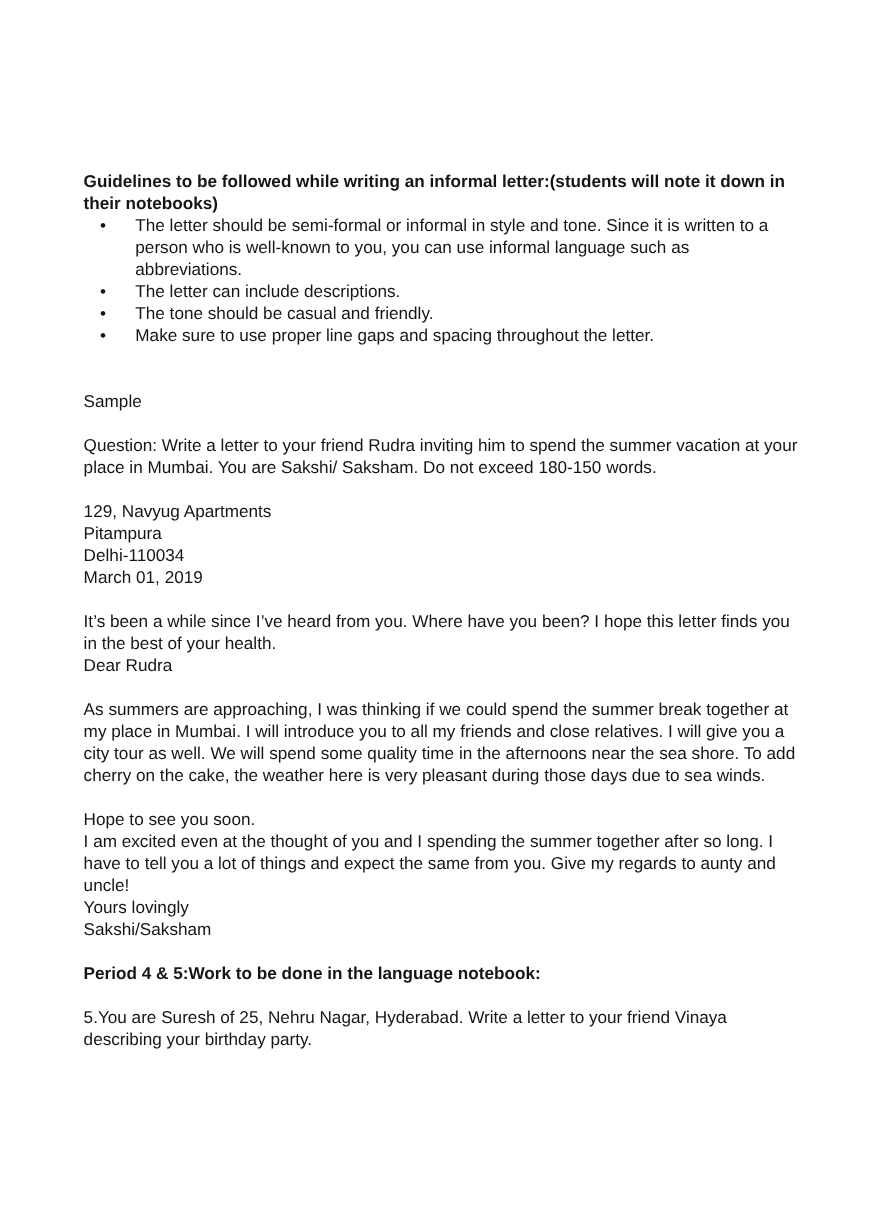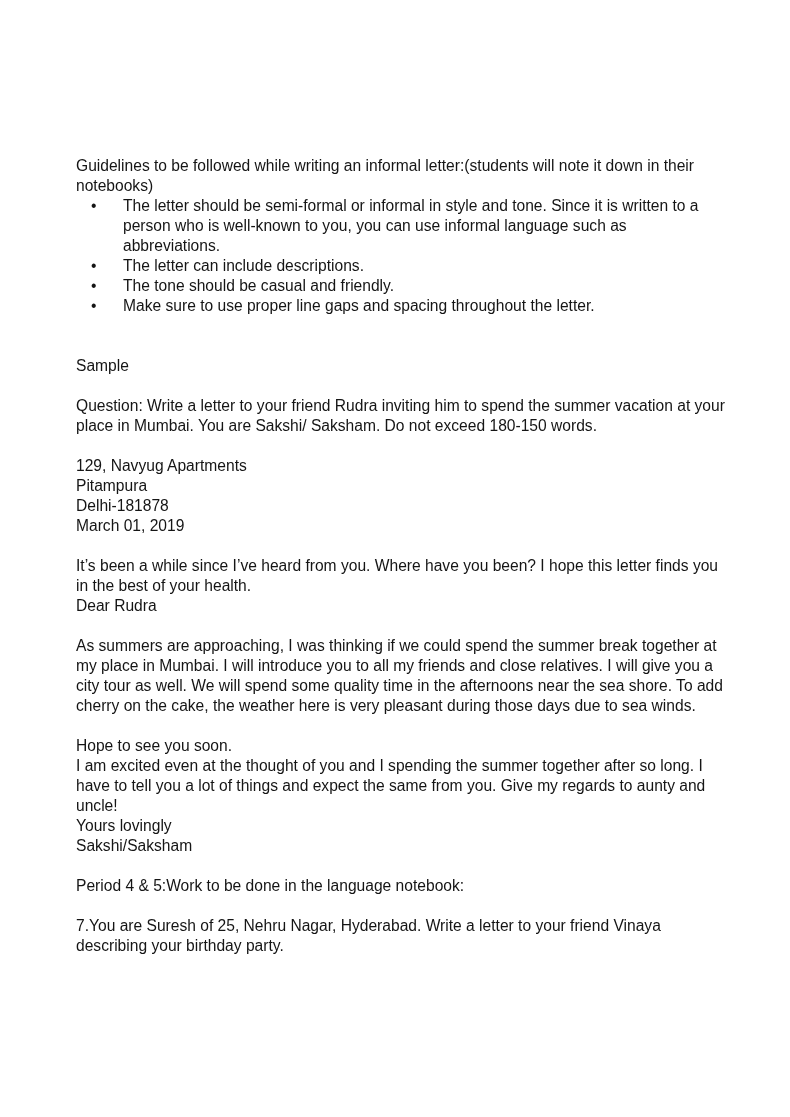--- a/index.html
+++ b/index.html
@@ -20,21 +20,21 @@
     .page {
       position: absolute;
       left: 76px;
       top: 156px;
       width: 650px;
     }
     p {
       margin: 0;
     }
     .bold {
-      font-weight: normal;
+      font-weight: bold;
     }
     .gap {
       height: 20px;
     }
     ul.bullets {
       list-style: none;
       margin: 0;
       padding: 0;
     }
     ul.bullets li {
@@ -82,21 +82,21 @@
 
   <div class="gap"></div>
 
   <p>Question: Write a letter to your friend Rudra inviting him to spend the summer vacation at your place in Mumbai. You are Sakshi/ Saksham. Do not exceed 180-150 words.</p>
 
   <div class="gap"></div>
 
   <div>
     <p>129, Navyug Apartments</p>
     <p>Pitampura</p>
-    <p>Delhi-181878</p>
+    <p>Delhi-110034</p>
     <p>March 01, 2019</p>
   </div>
 
   <div class="gap"></div>
 
   <p>It’s been a while since I’ve heard from you. Where have you been? I hope this letter finds you in the best of your health.</p>
   <p>Dear Rudra</p>
 
   <div class="gap"></div>
 
@@ -108,15 +108,15 @@
   <p>I am excited even at the thought of you and I spending the summer together after so long. I have to tell you a lot of things and expect the same from you. Give my regards to aunty and uncle!</p>
   <p>Yours lovingly</p>
   <p>Sakshi/Saksham</p>
 
   <div class="gap"></div>
 
   <p class="bold">Period 4 &amp; 5:Work to be done in the language notebook:</p>
 
   <div class="gap"></div>
 
-  <p>7.You are Suresh of 25, Nehru Nagar, Hyderabad. Write a letter to your friend Vinaya describing your birthday party.</p>
+  <p>5.You are Suresh of 25, Nehru Nagar, Hyderabad. Write a letter to your friend Vinaya describing your birthday party.</p>
 
 </div>
 
 </body></html>

